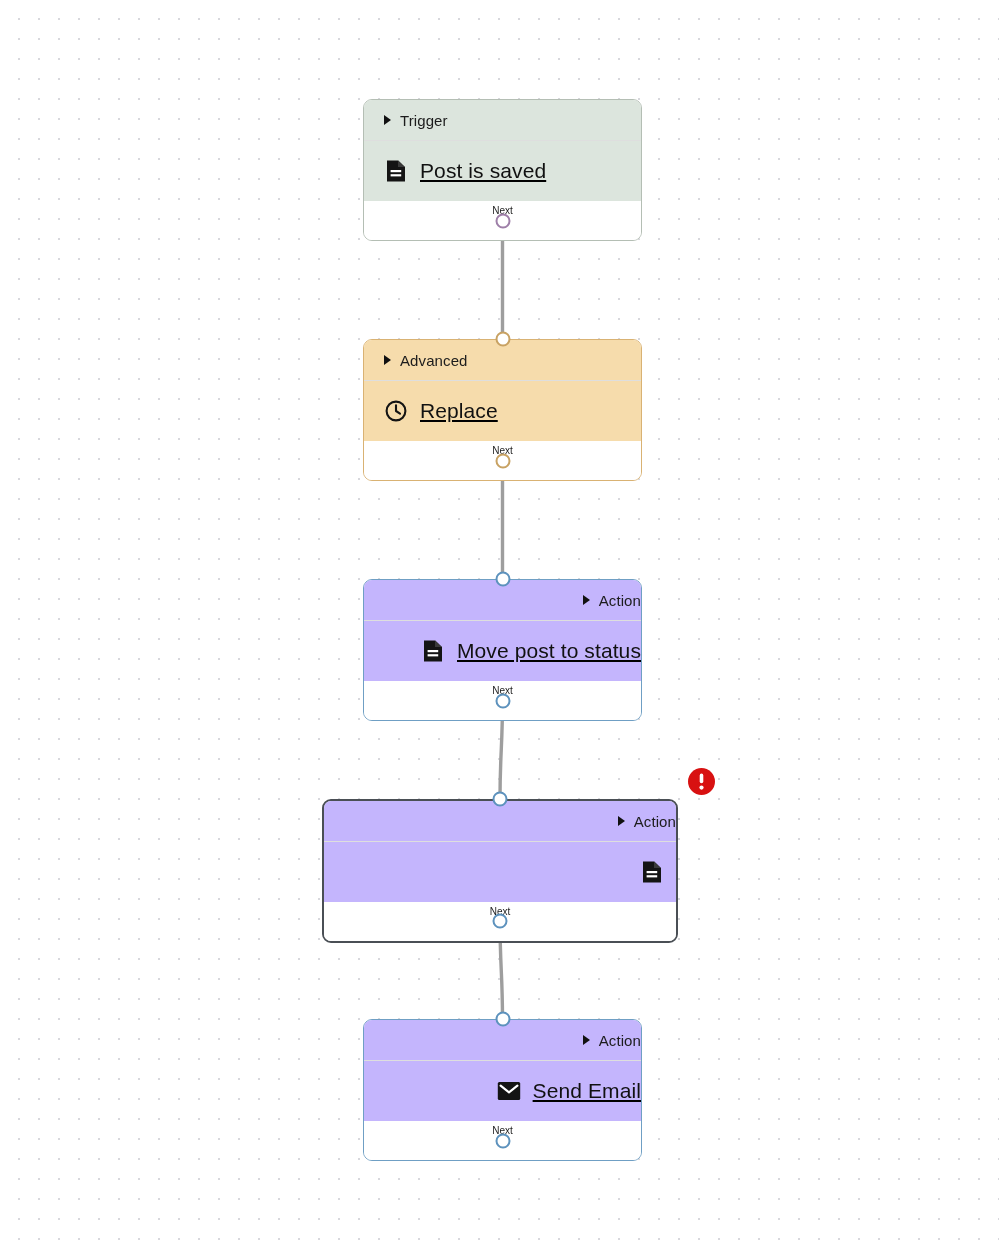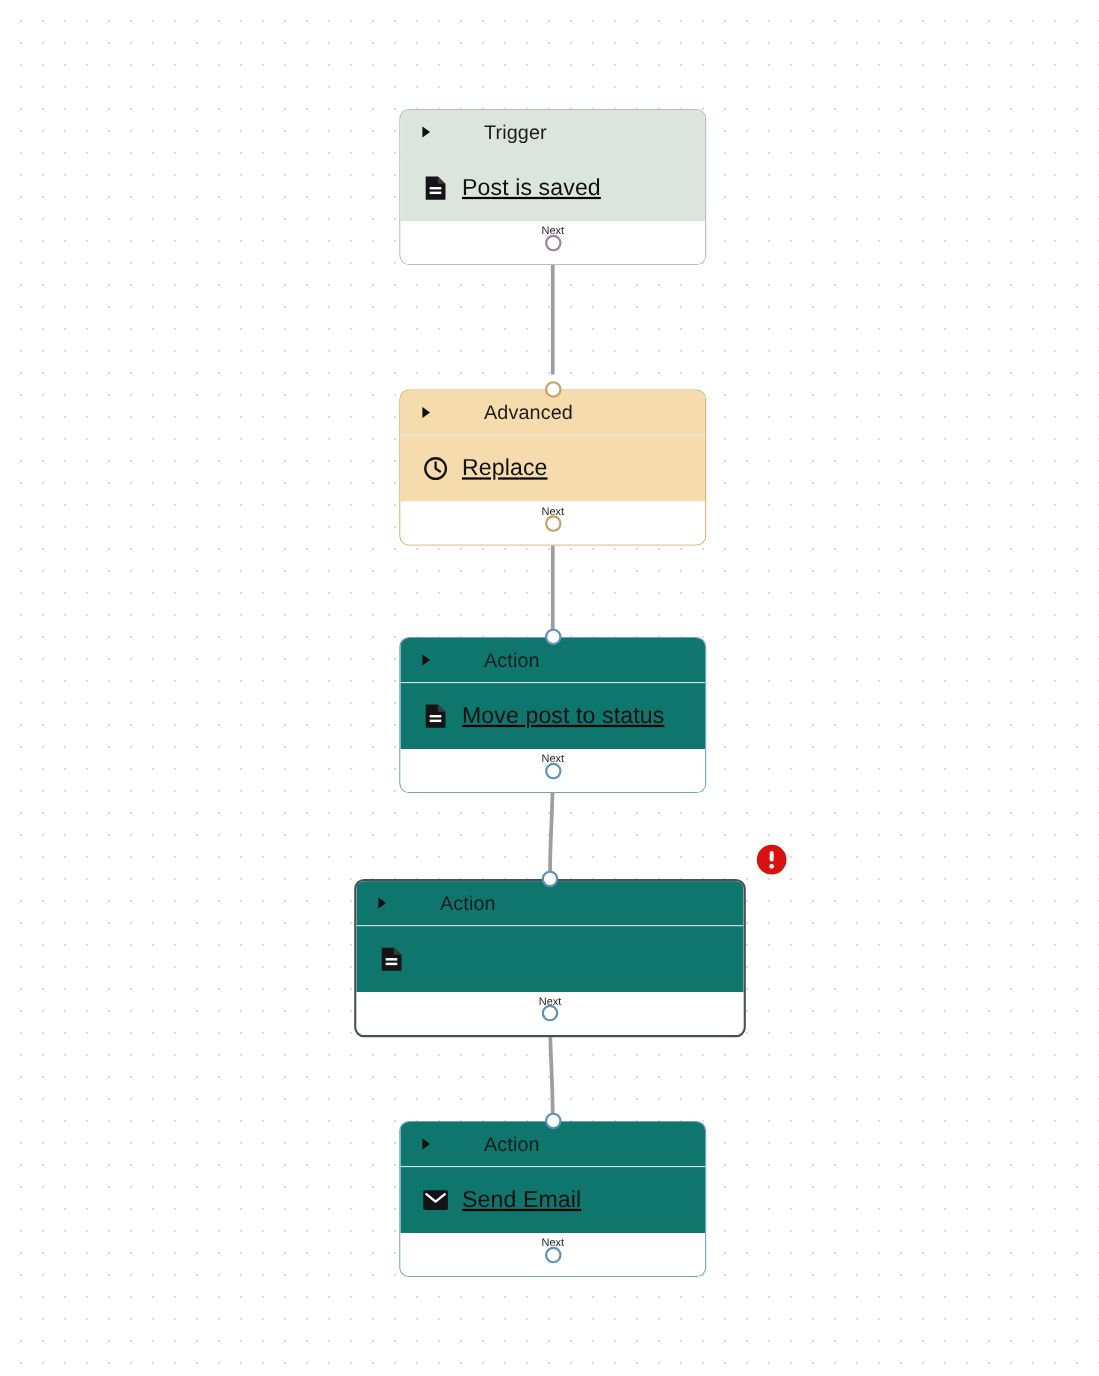--- a/index.html
+++ b/index.html
@@ -50,24 +50,23 @@
     overflow: hidden;
     border: 1px solid #b9c2b9;
     background: #ffffff;
   }
 
   .node-header {
     height: 40px;
     display: flex;
     align-items: center;
     padding-left: 20px;
-    font-size: 18px;
+    font-size: 15px;
     color: #1c1c1c;
     letter-spacing: .1px;
-    gap: 40px;
   }
 
   .caret {
     width: 0; height: 0;
     border-left: 7px solid #111;
     border-top: 5px solid transparent;
     border-bottom: 5px solid transparent;
     margin-right: 9px;
     flex: 0 0 auto;
   }
@@ -118,21 +117,21 @@
   .theme-trigger .node-box   { border-color: #b4beb4; }
   .theme-trigger .node-header,
   .theme-trigger .node-body  { background: #dce5dd; }
 
   .theme-advanced .node-box  { border-color: #d9b273; }
   .theme-advanced .node-header,
   .theme-advanced .node-body { background: #f6dcac; }
 
   .theme-action .node-box    { border-color: #6f9fc4; }
   .theme-action .node-header,
-  .theme-action .node-body   { background: #0f766e; }
+  .theme-action .node-body   { background: #c4b5fd; justify-content: flex-end; }
 
   .node.selected .node-box {
     border: 2px solid #4a4f55;
   }
 
   
   .port {
     position: absolute;
     width: 15px; height: 15px;
     border-radius: 50%;
@@ -190,21 +189,21 @@
               </svg>
             </span>
             <span class="node-title">Post is saved</span>
           </div>
           <div class="node-footer">
             <span>Next</span>
           </div>
         </div>
         <div class="port port-out port-trigger" style="top: 122px;"></div>
       </div>
-      <div class="node theme-advanced" style="left: 363px; top: 354px; width: 279px;">
+      <div class="node theme-advanced" style="left: 363px; top: 339px; width: 279px;">
         <div class="node-box">
           <div class="node-header">
             <span class="caret"></span>
             <span>Advanced</span>
           </div>
           <div class="node-divider"></div>
           <div class="node-body">
             <span class="node-icon">
               <svg width="24" height="24" viewBox="0 0 24 24" aria-hidden="true">
                 <circle cx="12" cy="12" r="9.4" fill="none" stroke="#141414" stroke-width="2.1"></circle>

